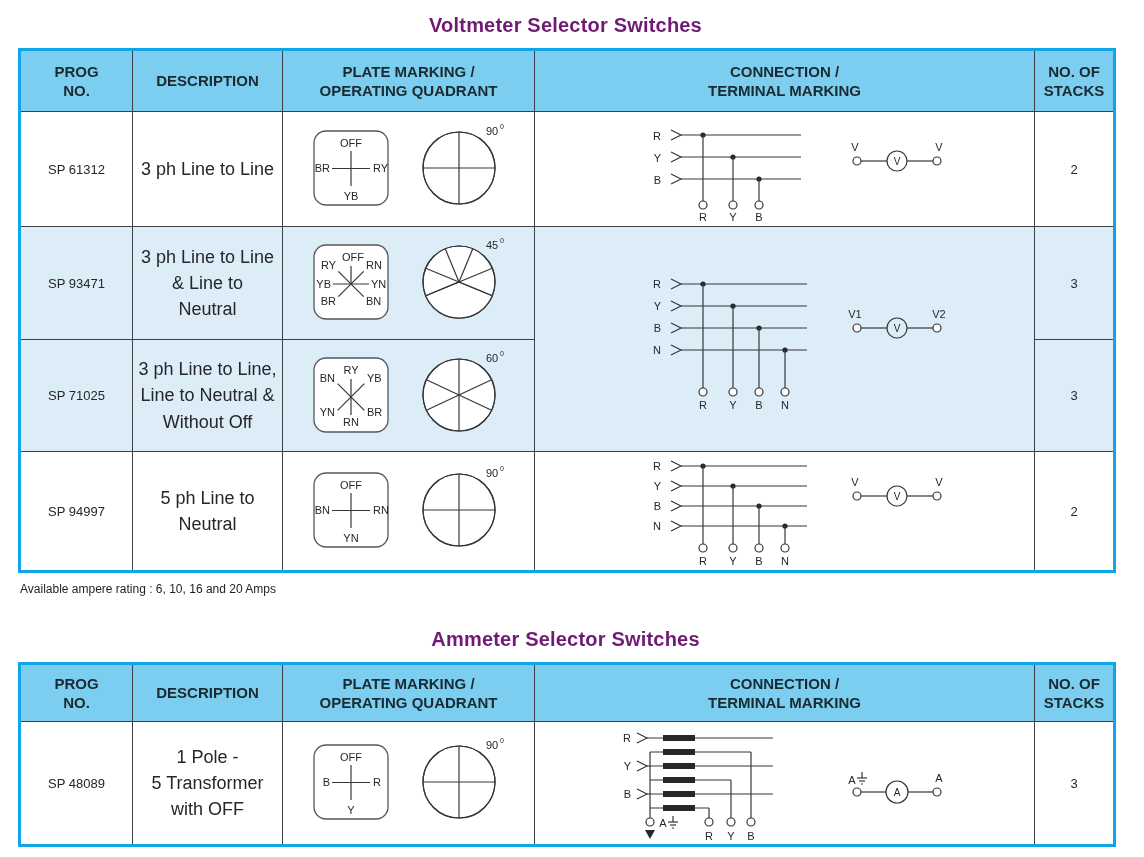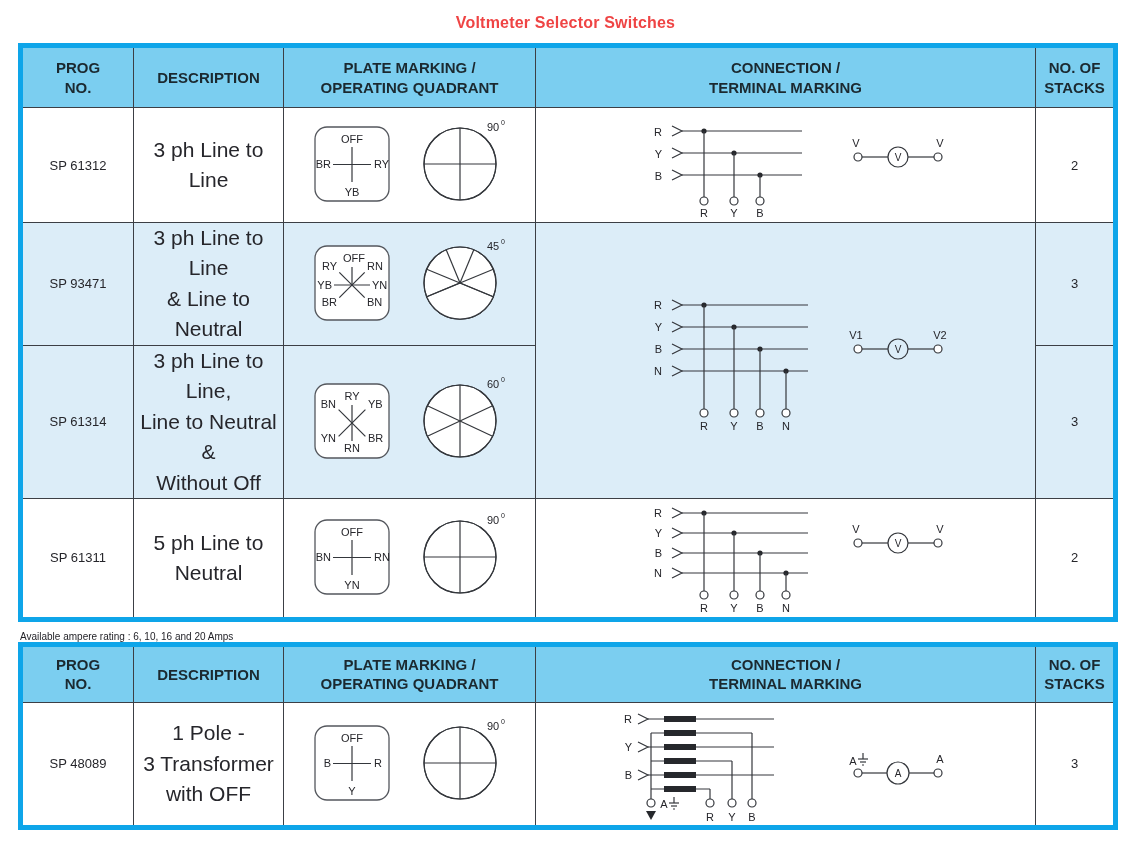--- a/index.html
+++ b/index.html
@@ -3,40 +3,40 @@
 <meta charset="utf-8">
 <style>
   html,body { margin:0; padding:0; background:#ffffff; }
   body {
     width:1144px; height:857px;
     font-family:"Liberation Sans","DejaVu Sans",sans-serif;
     color:#26262b; overflow:hidden;
   }
   .page { width:1095px; margin-left:18px; padding-top:6px; }
   .sec-title {
-    text-align:center; color:#ef4444; font-size:16px; font-weight:bold;
+    text-align:center; color:#701a75; font-size:20px; font-weight:bold;
     margin:8px 0 11px 0; letter-spacing:0.2px;
   }
   .sec-title.second { margin-top:32px; }
   table.sel {
     border-collapse:collapse; table-layout:fixed; width:1095px;
-    border:5px solid #0ea5e9;
+    border:3px solid #0ea5e9;
   }
   table.sel th, table.sel td {
     border:1px solid #3c3f45; text-align:center; vertical-align:middle;
     padding:0; overflow:hidden;
   }
   table.sel th {
     background:#7BCEF0; color:#1b2930; font-size:15px; font-weight:bold;
     line-height:1.3; white-space:pre-line; padding:6px 2px;
   }
   td.prog, td.stacks { font-size:13px; }
-  td.desc { font-size:21px; white-space:pre-line; line-height:1.45; padding:2px 4px; }
+  td.desc { font-size:18px; white-space:pre-line; line-height:1.45; padding:2px 4px; }
   tr.tint td { background:#DCEDF8; }
-  .note { font-size:10px; color:#1e1e24; margin:9px 0 0 2px; }
+  .note { font-size:12px; color:#1e1e24; margin:9px 0 8px 2px; }
   svg.diag { display:block; margin:0 auto; }
   .diag line, .diag polyline, .diag circle, .diag rect, .diag path {
     stroke:#34373c; stroke-width:1.2; fill:none;
   }
   .diag .platebox { fill:#ffffff; stroke:#54575d; stroke-width:1.3; }
   .diag .qc { fill:#ffffff; }
   .diag .wedge { fill:#ffffff; stroke:#34373c; }
   .diag .dot { fill:#26282c; stroke:none; }
   .diag .bar { fill:#26282c; stroke:none; }
   .diag .term { fill:#ffffff; }
@@ -227,21 +227,21 @@
               <line x1="362" y1="64" x2="388" y2="64"></line>
               <circle class="term" cx="392" cy="64" r="4"></circle>
               <text x="394" y="54" text-anchor="middle">V2</text>
             </g>
           </svg>
         </td>
         <td class="stacks">3</td>
       </tr>
 
       <tr class="tint" style="height:112px">
-        <td class="prog">SP 61314</td>
+        <td class="prog">SP 71025</td>
         <td class="desc">3 ph Line to Line,
 Line to Neutral &amp;
 Without Off</td>
         <td>
           <svg class="diag" width="240" height="100" viewBox="0 0 240 100">
             <defs>
                 <pattern id="hz3" width="5.5" height="5.5" patternUnits="userSpaceOnUse" patternTransform="rotate(45)">
                   <line class="hatchline" x1="2.7" y1="0" x2="2.7" y2="5.5"></line>
                 </pattern>
               </defs>
@@ -265,21 +265,21 @@
               <line x1="137.4" y1="33.8" x2="202.6" y2="64.2"></line>
               <text class="ang" x="197" y="16">60</text>
               <text class="sup" x="211" y="10">0</text>
             </g>
           </svg>
         </td>
         <td class="stacks">3</td>
       </tr>
 
       <tr style="height:112px">
-        <td class="prog">SP 61311</td>
+        <td class="prog">SP 94997</td>
         <td class="desc">5 ph Line to
 Neutral</td>
         <td>
           <svg class="diag" width="240" height="100" viewBox="0 0 240 100">
             <defs>
                 <pattern id="hz4" width="5.5" height="5.5" patternUnits="userSpaceOnUse" patternTransform="rotate(45)">
                   <line class="hatchline" x1="2.7" y1="0" x2="2.7" y2="5.5"></line>
                 </pattern>
               </defs>
             <g>
@@ -345,20 +345,21 @@
             </g>
           </svg>
         </td>
         <td class="stacks">2</td>
       </tr>
     </tbody>
   </table>
 
   <div class="note">Available ampere rating : 6, 10, 16 and 20 Amps</div>
 
+  <div class="sec-title second">Ammeter Selector Switches</div>
 
   <table class="sel">
     <colgroup>
       <col style="width:113px">
         <col style="width:150px">
         <col style="width:252px">
         <col style="width:500px">
         <col style="width:80px">
     </colgroup>
     <thead>
@@ -371,21 +372,21 @@
         <th>CONNECTION /
 TERMINAL MARKING</th>
         <th>NO. OF
 STACKS</th>
       </tr>
     </thead>
     <tbody>
       <tr style="height:112px">
         <td class="prog">SP 48089</td>
         <td class="desc">1 Pole -
-3 Transformer
+5 Transformer
 with OFF</td>
         <td>
           <svg class="diag" width="240" height="100" viewBox="0 0 240 100">
             <defs>
                 <pattern id="hz5" width="5.5" height="5.5" patternUnits="userSpaceOnUse" patternTransform="rotate(45)">
                   <line class="hatchline" x1="2.7" y1="0" x2="2.7" y2="5.5"></line>
                 </pattern>
               </defs>
             <g>
               <rect class="platebox" x="25" y="12" width="74" height="74" rx="12"></rect>

